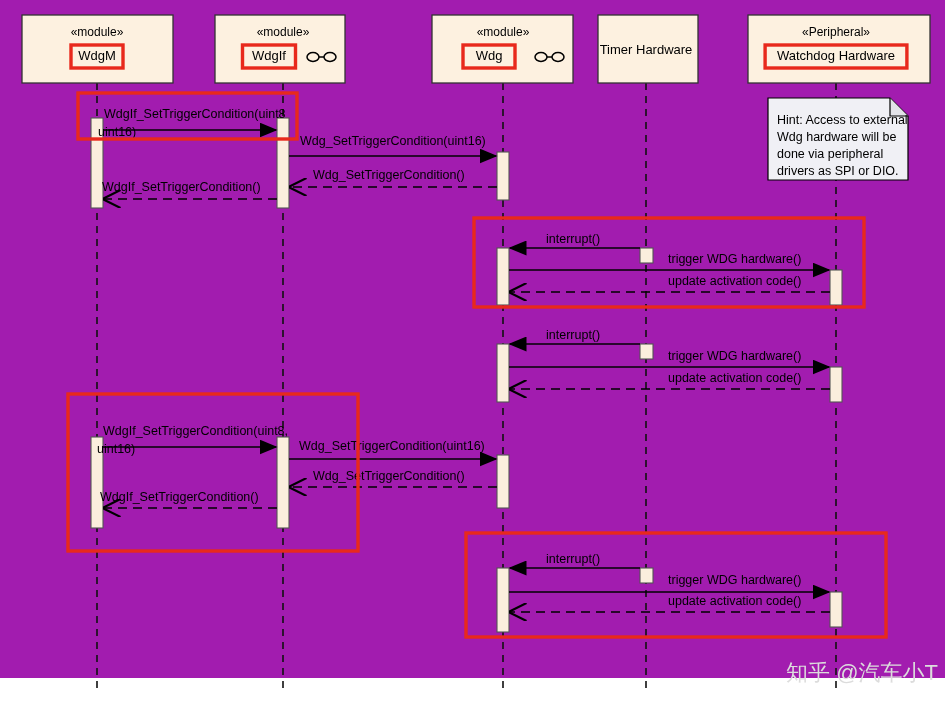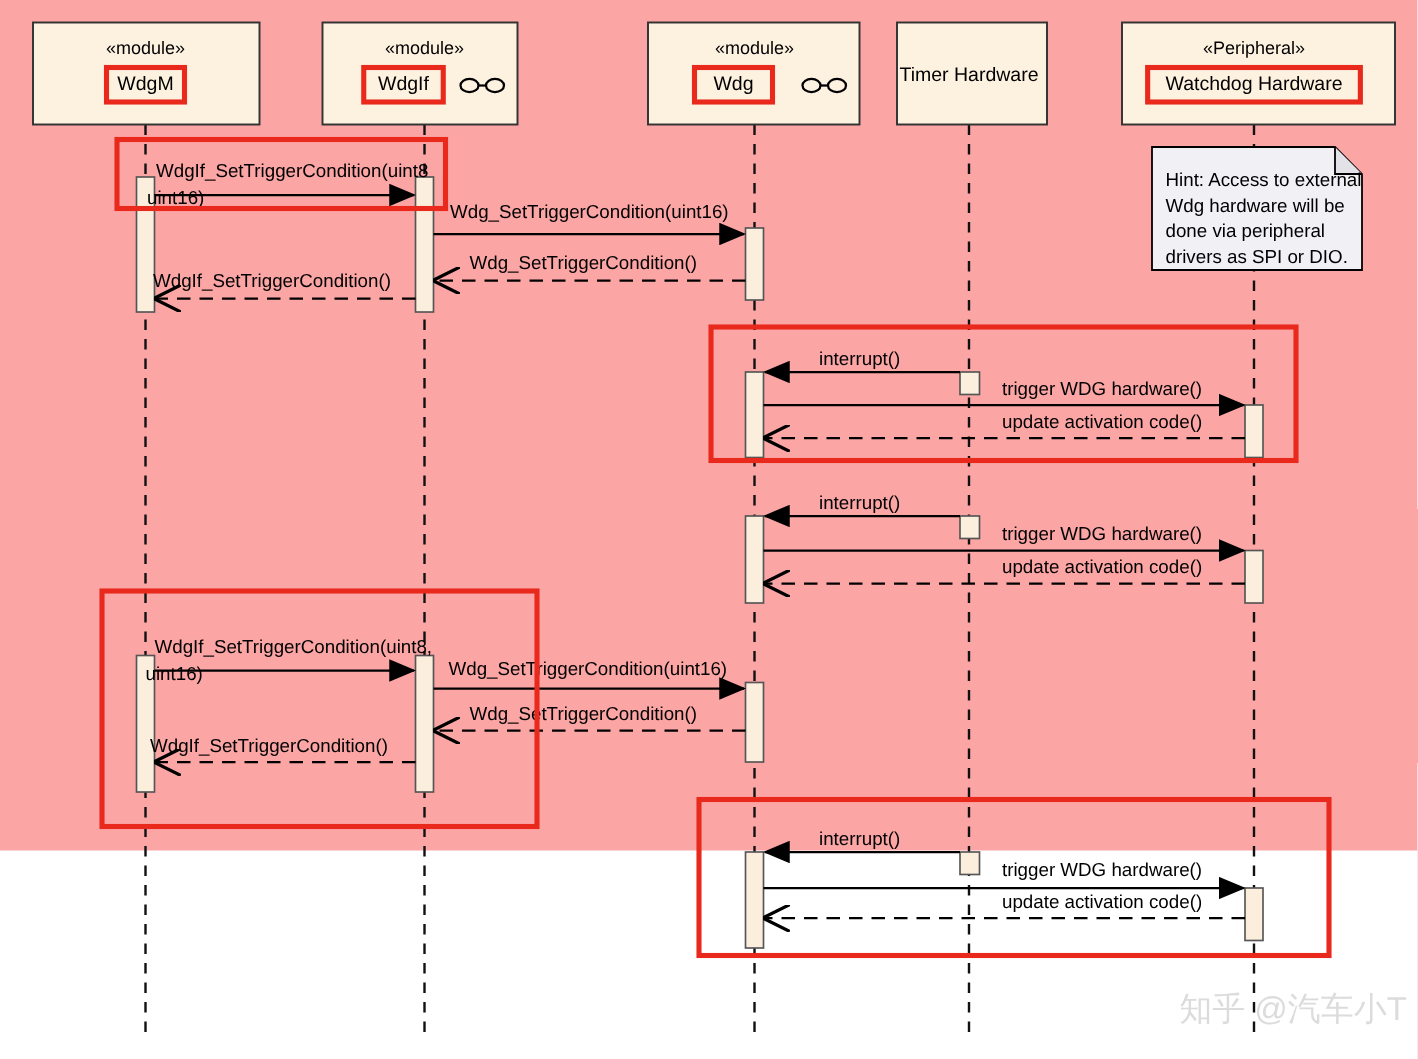--- a/index.html
+++ b/index.html
@@ -1,18 +1,18 @@
 <!DOCTYPE html>
 <html><head>
 <meta charset="utf-8">
 <style>
   html,body{margin:0;padding:0;background:#ffffff;}
   body{width:945px;height:706px;overflow:hidden;
        font-family:"Liberation Sans","DejaVu Sans",sans-serif;}
-  #stage{position:relative;width:945px;height:567px;background:#fca5a5;}
+  #stage{position:relative;width:945px;height:678px;background:#a21caf;}
   svg#diagram{position:absolute;left:0;top:0;width:945px;height:706px;}
 </style>
 </head>
 <body>
 
 <div id="stage">
   <svg id="diagram" viewBox="0 0 945 706" xmlns="http://www.w3.org/2000/svg">
     <defs>
       <marker id="solidArrow" viewBox="0 0 12 10" refX="11" refY="5" markerWidth="12" markerHeight="10" orient="auto-start-reverse">
         <path d="M0,0 L12,5 L0,10 z" fill="#000"></path>

